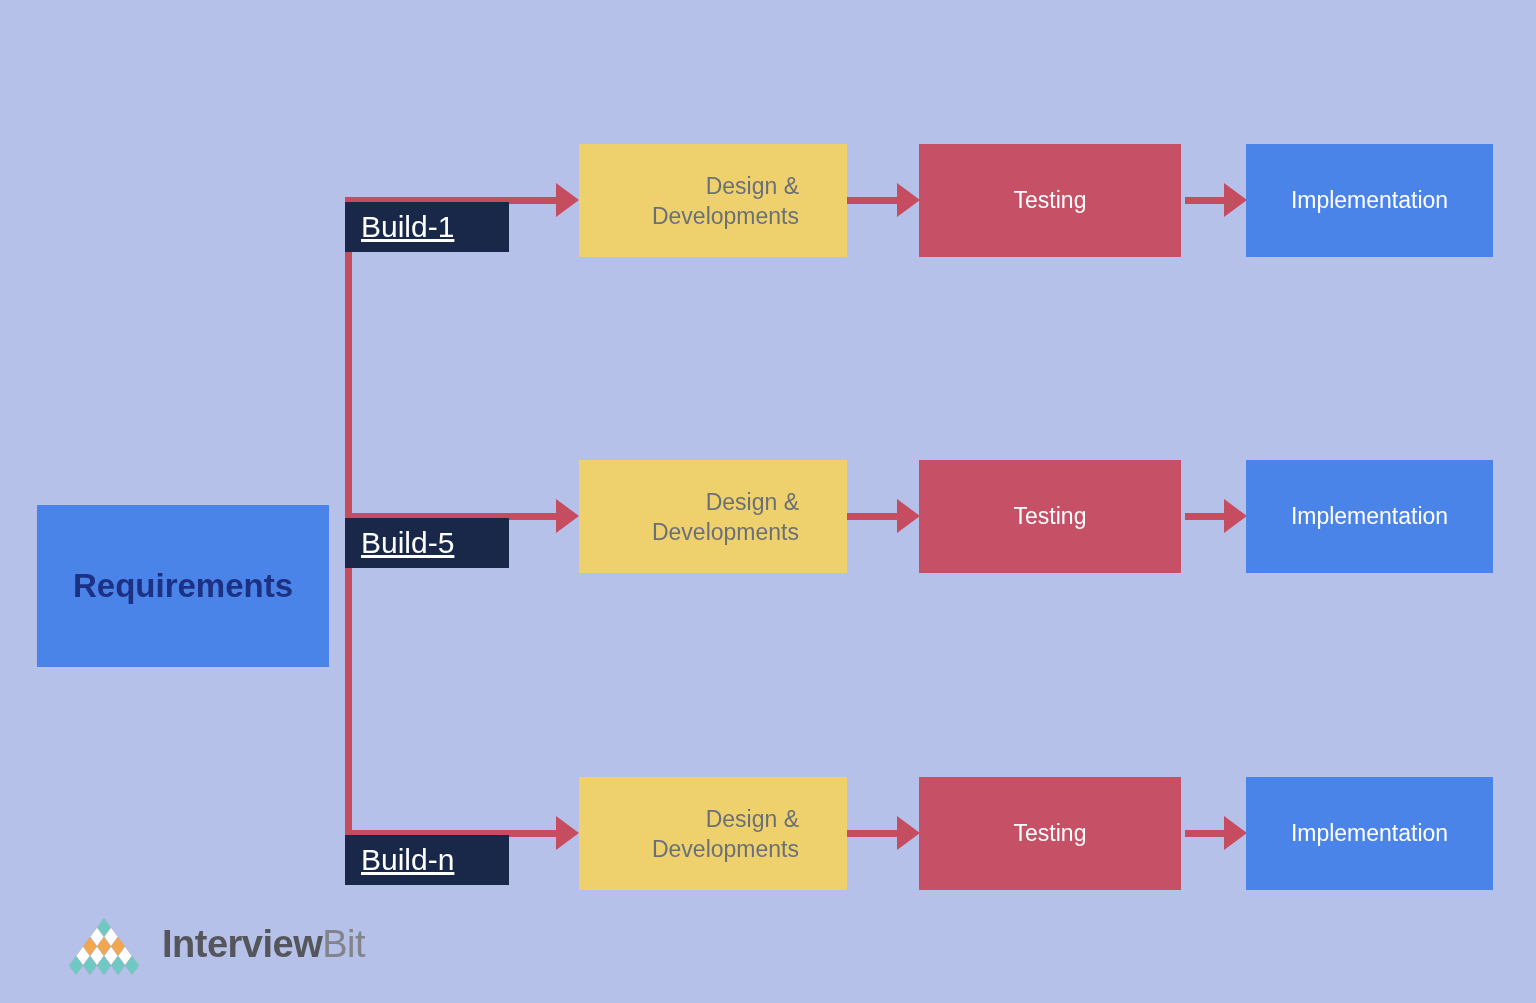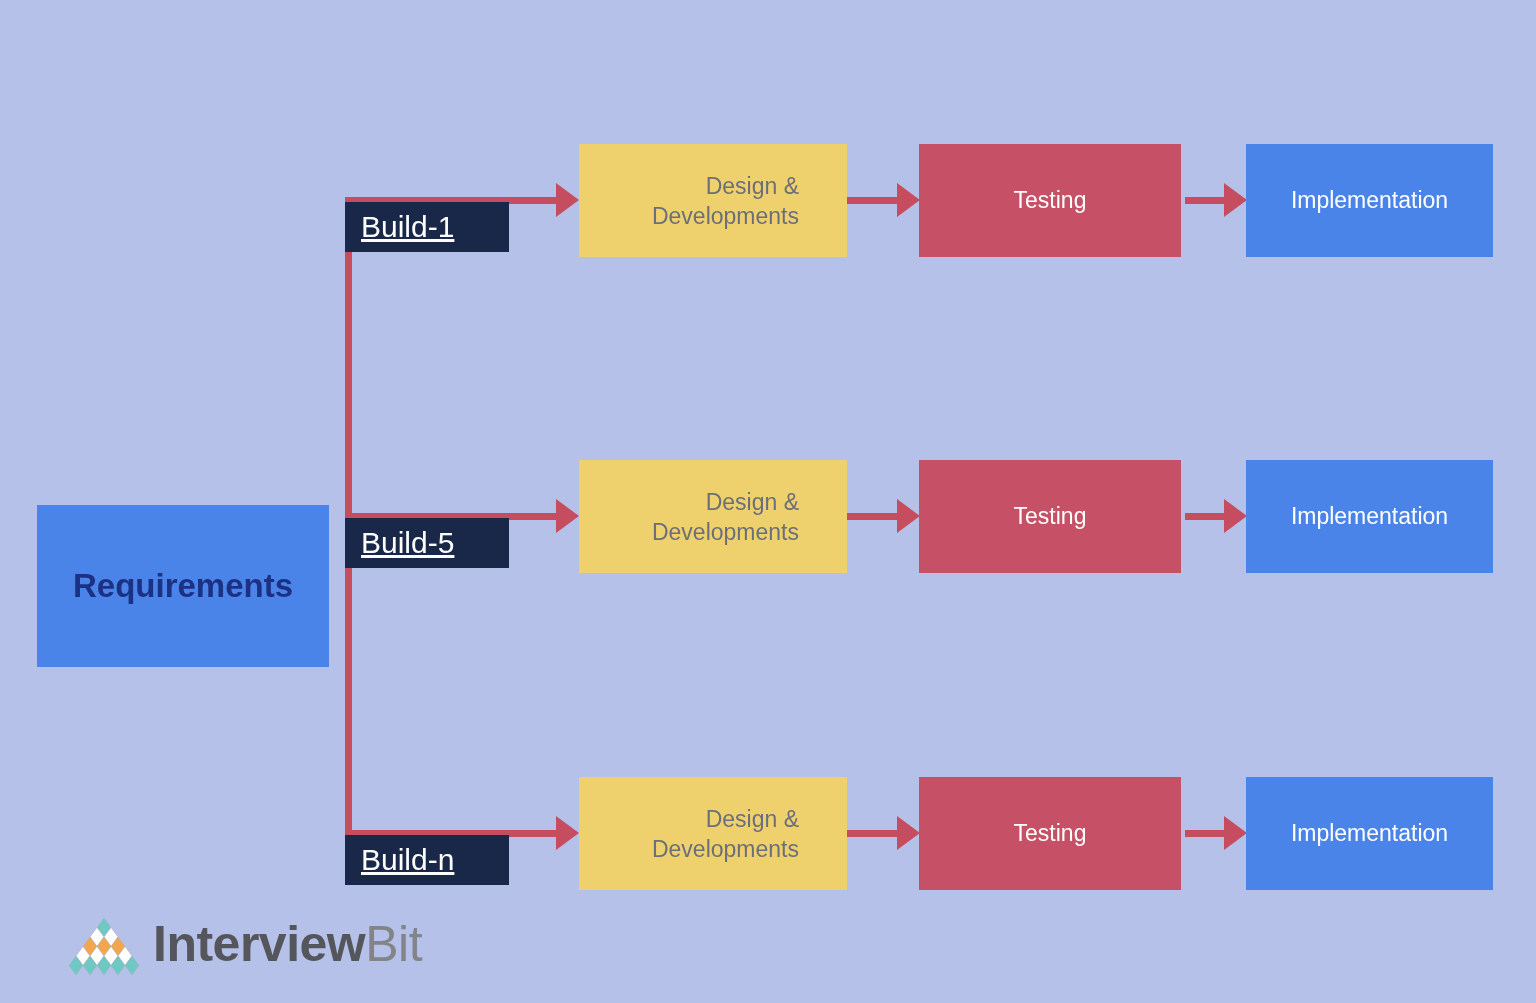--- a/index.html
+++ b/index.html
@@ -57,21 +57,21 @@
   .stage.design{left:579px;width:268px;background:var(--design-yellow);color:var(--design-text);}
   .stage.design .lines{width:172px;text-align:right;line-height:30px;}
   .stage.testing{left:919px;width:262px;background:var(--testing-red);}
   .stage.impl{left:1246px;width:247px;background:var(--box-blue);}
   .logo{
     position:absolute;left:66px;top:916px;height:62px;
     display:flex;align-items:center;
   }
   .logo svg{display:block;}
   .logo-text{
-    margin-left:11px;font-size:50px;letter-spacing:-0.5px;margin-top:-6px;
+    margin-left:20px;font-size:38px;letter-spacing:-0.5px;margin-top:-6px;
   }
   .logo-text .b1{font-weight:700;color:var(--logo-text-dark);}
   .logo-text .b2{font-weight:400;color:var(--logo-text-light);}
 </style>
 </head>
 <body>
 
 <div class="canvas">
 
 

